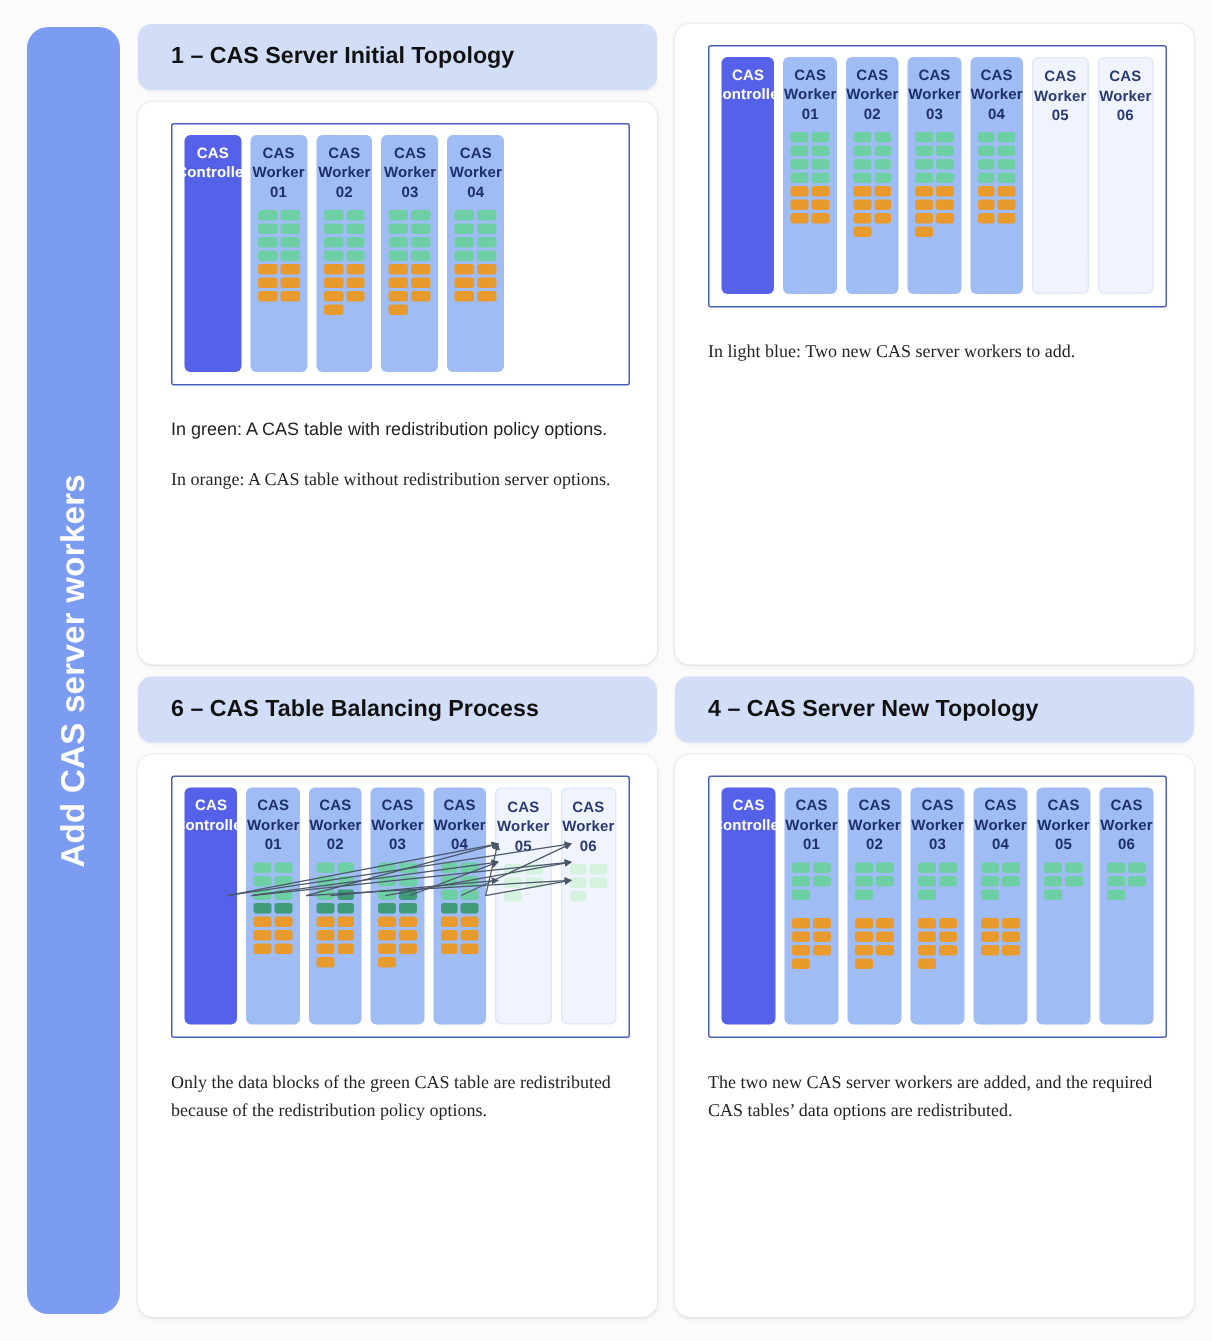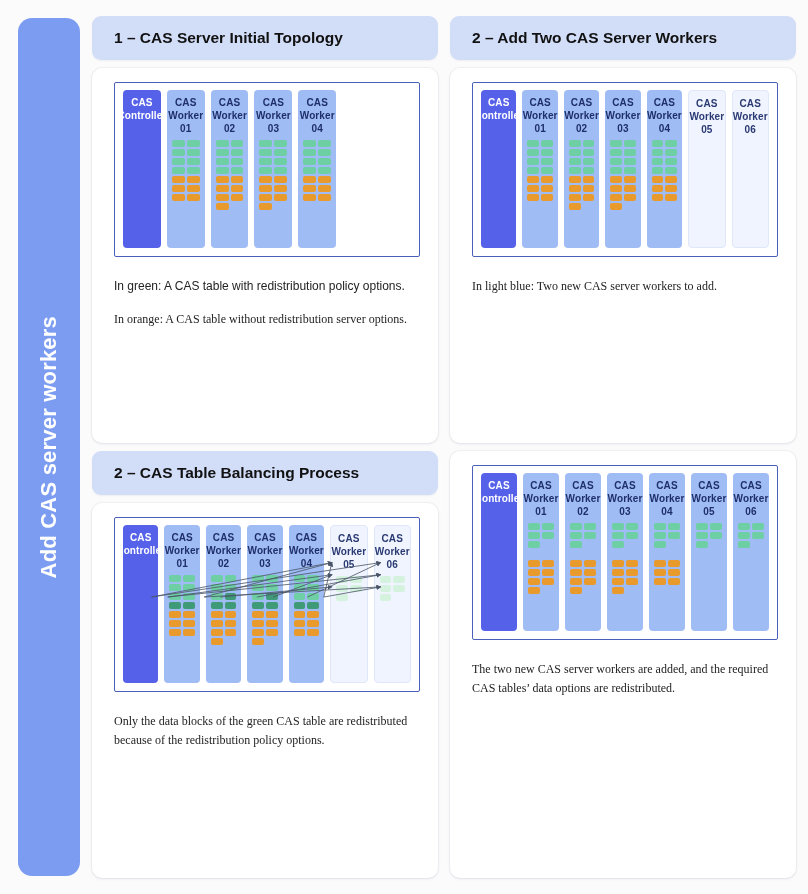--- a/index.html
+++ b/index.html
@@ -278,21 +278,20 @@
             </div>
         </div>
         <div class="caption">
             <p>In green: A CAS table with redistribution policy options.</p>
             <p>In orange: A CAS table without redistribution server options.</p>
           </div>
       </div>
     </div>
 
     <div class="panel">
-      <div class="panel-header">2 – Add Two CAS Server Workers</div>
       <div class="panel-card">
         <div class="diagram wide">
           <div class="diagram-inner">
               <div class="col controller">
                 <div class="col-title">CAS
 Controller</div>
               </div>
               <div class="col worker">
                 <div class="col-title">CAS
 Worker
@@ -391,21 +390,21 @@
               </div>
             </div>
         </div>
         <div class="caption">
             <p>In light blue: Two new CAS server workers to add.</p>
           </div>
       </div>
     </div>
 
     <div class="panel">
-      <div class="panel-header">2 – CAS Table Balancing Process</div>
+      <div class="panel-header">6 – CAS Table Balancing Process</div>
       <div class="panel-card">
         <div class="diagram wide">
           <div class="diagram-inner">
               <div class="col controller">
                 <div class="col-title">CAS
 Controller</div>
               </div>
               <div class="col worker">
                 <div class="col-title">CAS
 Worker
@@ -539,20 +538,21 @@
             </g>
           </svg>
         </div>
         <div class="caption">
             <p>Only the data blocks of the green CAS table are redistributed because of the redistribution policy options.</p>
           </div>
       </div>
     </div>
 
     <div class="panel">
+      <div class="panel-header">4 – CAS Server New Topology</div>
       <div class="panel-card">
         <div class="diagram wide">
           <div class="diagram-inner">
               <div class="col controller">
                 <div class="col-title">CAS
 Controller</div>
               </div>
               <div class="col worker">
                 <div class="col-title">CAS
 Worker

